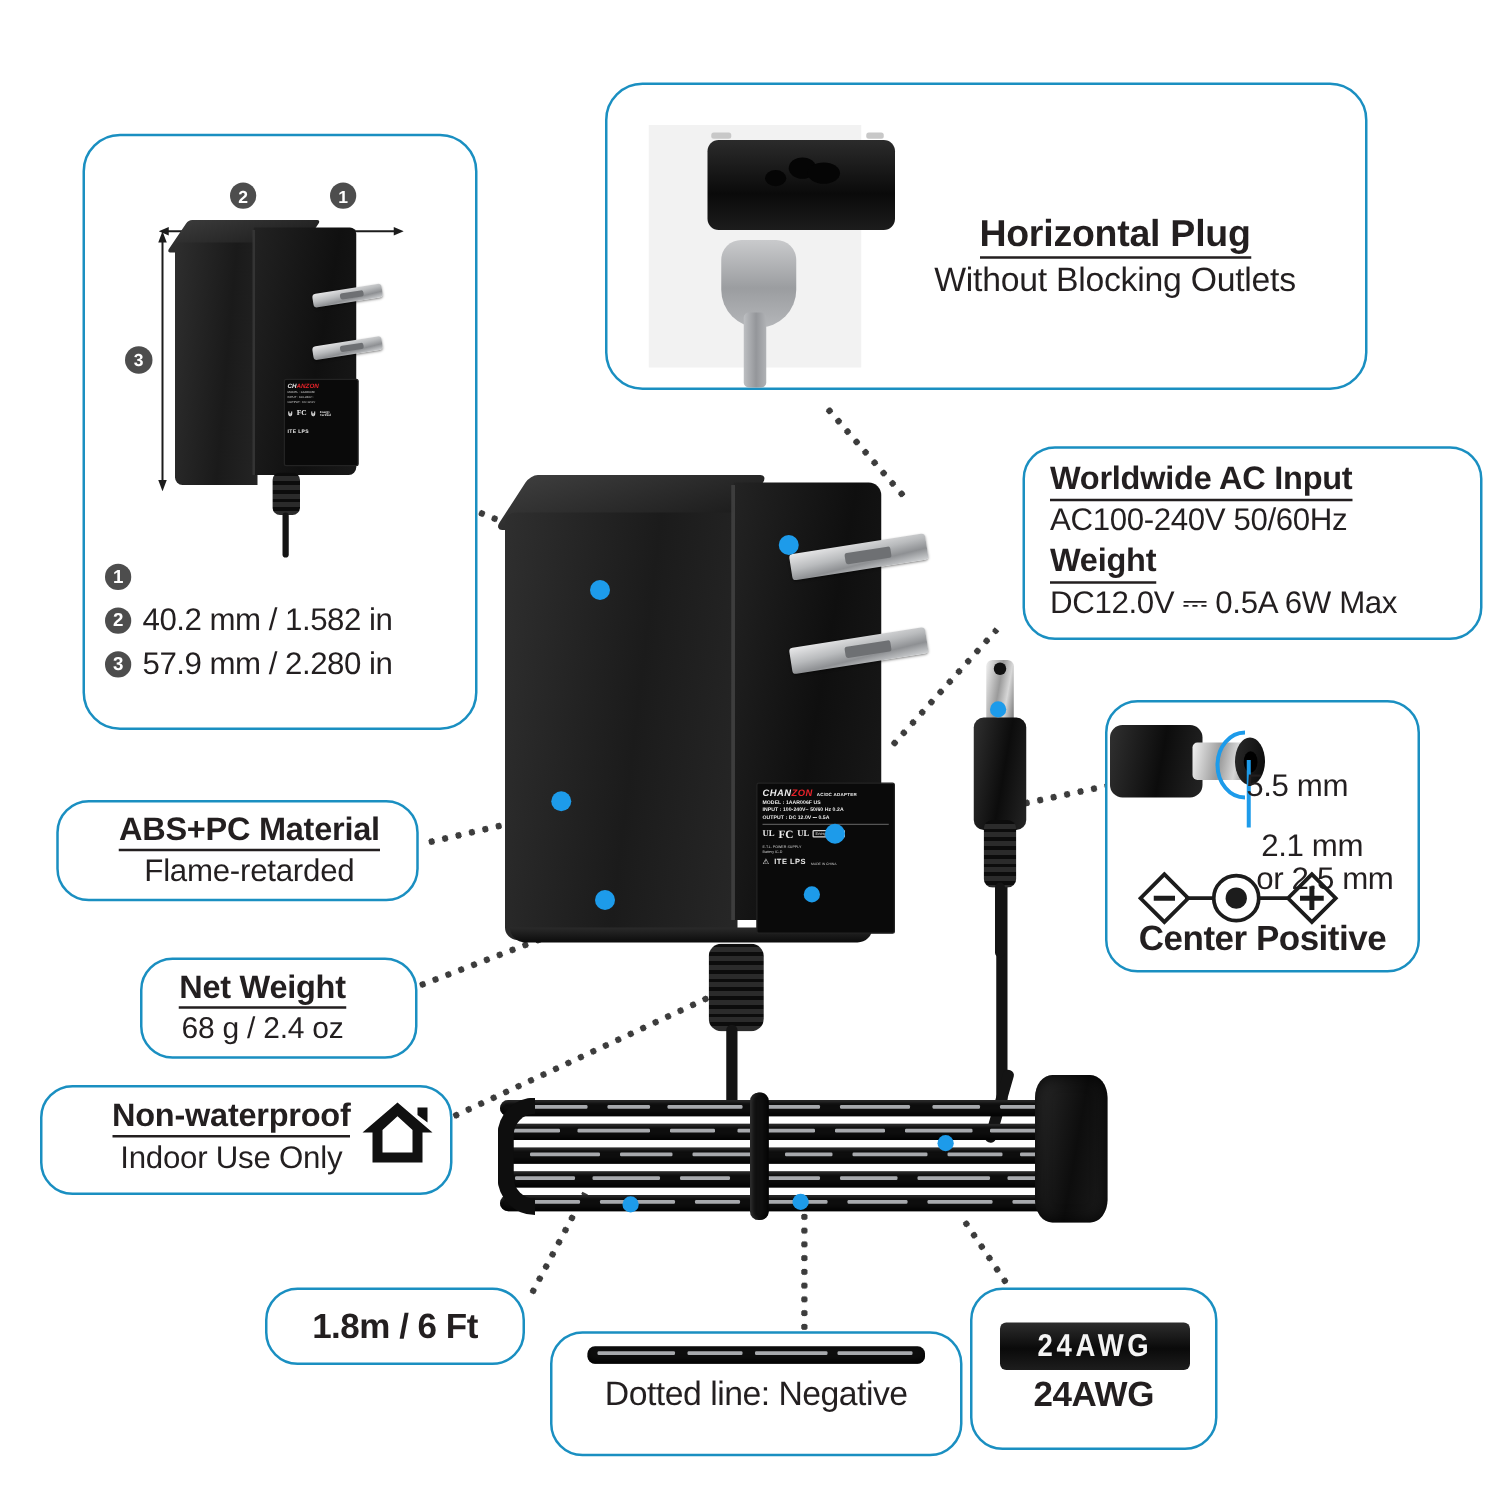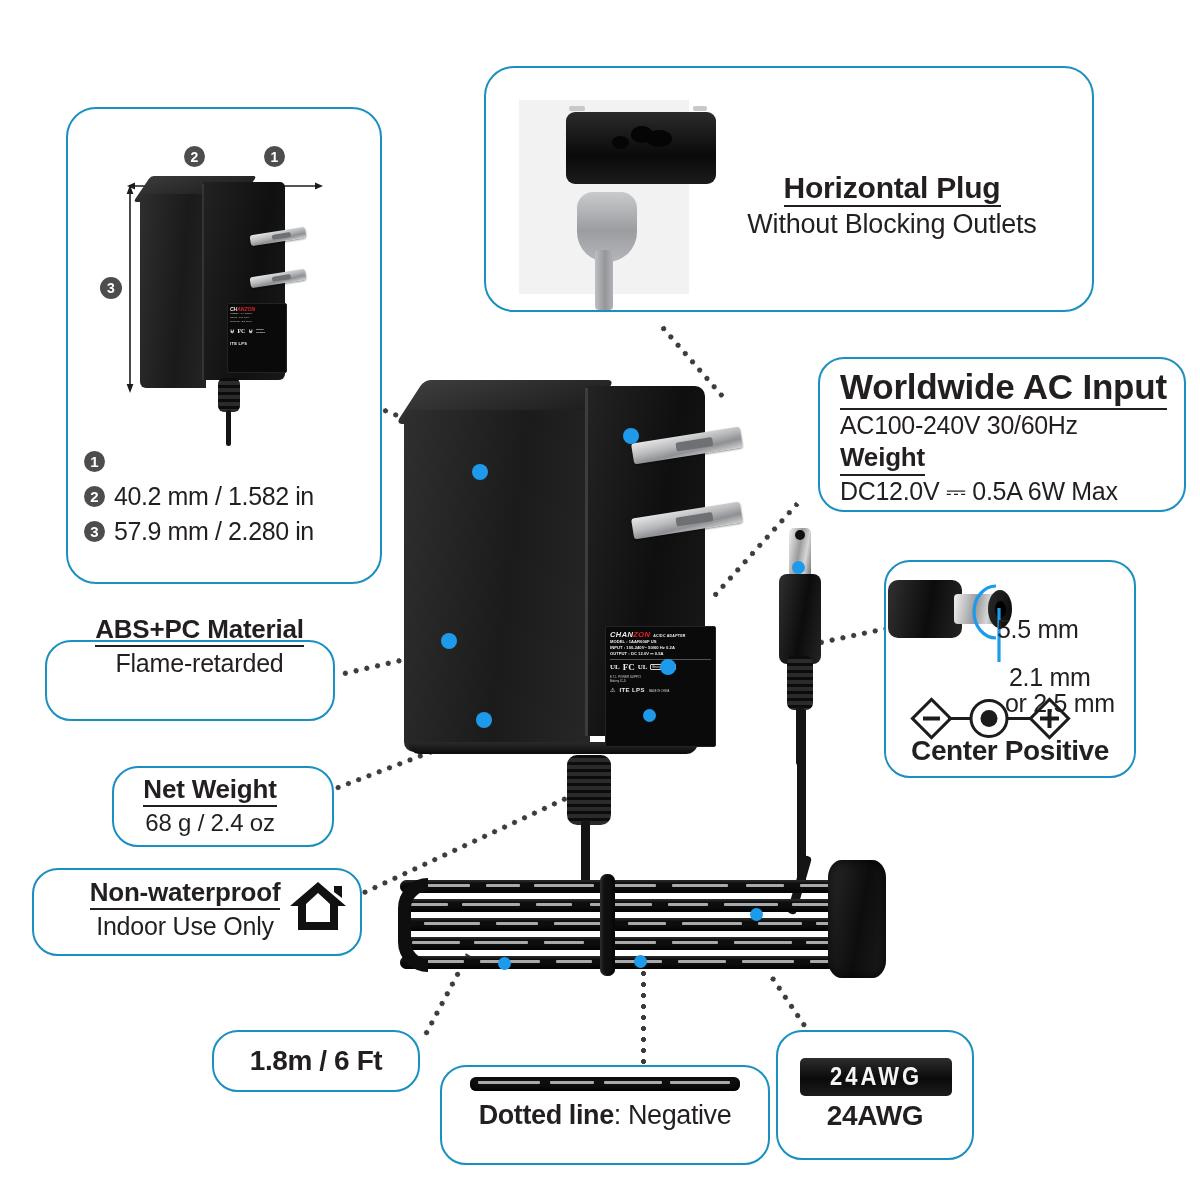--- a/index.html
+++ b/index.html
@@ -201,22 +201,22 @@
     <div style="position:absolute;left:76px;top:150px;width:18px;height:60px;background:linear-gradient(90deg,#bdbfc2,#94969a 55%,#b0b2b5);border-radius:4px;"></div>
   </div>
 
   <div class="txtblock" style="position:absolute;left:712px;top:172px;width:360px;">
     <span class="ttl" style="font-size:30px;">Horizontal Plug</span>
     <span class="sub" style="font-size:27px;">Without Blocking Outlets</span>
   </div>
 
   <div class="bubble sq" style="left:818px;top:357px;width:368px;height:155px;border-radius:26px;"></div>
   <div style="position:absolute;left:840px;top:367px;width:330px;text-align:left;">
-    <div><span class="ttl" style="font-size:35px;">Worldwide AC Input</span></div>
-    <div style="font-size:25px;margin-top:1px;letter-spacing:-.3px;">AC100-240V 30/60Hz</div>
+    <div><span class="ttl" style="font-size:26px;">Worldwide AC Input</span></div>
+    <div style="font-size:25px;margin-top:1px;letter-spacing:-.3px;">AC100-240V 50/60Hz</div>
     <div style="margin-top:2px;"><span class="ttl" style="font-size:26px;">Weight</span></div>
     <div style="font-size:25px;margin-top:1px;letter-spacing:-.3px;">DC12.0V ⎓ 0.5A 6W Max</div>
   </div>
 
   <div class="bubble sq" style="left:884px;top:560px;width:252px;height:218px;border-radius:26px;"></div>
 
   <div style="position:absolute;left:888px;top:570px;width:130px;height:90px;">
     <div class="barrel-body" style="left:0;top:10px;width:74px;height:58px;border-radius:10px;"></div>
     <div class="barrel-metal" style="left:66px;top:24px;width:48px;height:30px;"></div>
     <div style="position:absolute;left:100px;top:20px;width:24px;height:38px;background:linear-gradient(100deg,#2a2a2a,#0a0a0a);border-radius:50%;"></div>
@@ -356,21 +356,21 @@
 
     <div style="position:absolute;left:-2px;top:-2px;width:30px;height:94px;border:13px solid #0e0e0e;border-right:none;border-radius:46px 0 0 46px;box-sizing:border-box;"></div>
     <div style="position:absolute;right:4px;top:-2px;width:30px;height:94px;border:13px solid #0e0e0e;border-left:none;border-radius:0 46px 46px 0;box-sizing:border-box;"></div>
 
     <div class="coiltie" style="left:200px;top:-6px;height:102px;"></div>
   </div>
 
   <div class="ferrite" style="left:828px;top:860px;width:58px;height:118px;"></div>
 
   <div class="bubble" style="left:45px;top:640px;width:290px;height:81px;"></div>
-  <div class="txtblock" style="position:absolute;left:45px;top:616px;width:309px;">
+  <div class="txtblock" style="position:absolute;left:45px;top:650px;width:309px;">
     <span class="ttl" style="font-size:26px;">ABS+PC Material</span>
     <span class="sub" style="font-size:25px;">Flame-retarded</span>
   </div>
 
   <div class="bubble" style="left:112px;top:766px;width:222px;height:81px;"></div>
   <div class="txtblock" style="position:absolute;left:112px;top:776px;width:196px;">
     <span class="ttl" style="font-size:26px;">Net Weight</span>
     <span class="sub" style="font-size:24px;">68 g / 2.4 oz</span>
   </div>
 
@@ -393,21 +393,21 @@
   <div style="position:absolute;left:212px;top:1030px;width:208px;height:62px;display:flex;align-items:center;justify-content:center;font-size:28px;font-weight:bold;letter-spacing:-.4px;">1.8m / 6 Ft</div>
 
   <div class="bubble" style="left:440px;top:1065px;width:330px;height:100px;"></div>
   <div style="position:absolute;left:470px;top:1077px;width:270px;height:14px;background:#0d0d0d;border-radius:6px;overflow:hidden;box-shadow:inset 0 -3px 4px rgba(0,0,0,.8);">
     <div class="dash" style="left:8px;width:62px;"></div>
     <div class="dash" style="left:80px;width:44px;"></div>
     <div class="dash" style="left:134px;width:58px;"></div>
     <div class="dash" style="left:200px;width:60px;"></div>
   </div>
   <div style="position:absolute;left:440px;top:1100px;width:330px;text-align:center;font-size:27px;letter-spacing:-.4px;">
-    <span style="font-weight:bold;">Dotted line</span><span>: Negative</span>
+    <span style="font-weight:normal;">Dotted line</span><span>: Negative</span>
   </div>
 
   <div class="bubble" style="left:776px;top:1030px;width:198px;height:130px;"></div>
   <div style="position:absolute;left:800px;top:1058px;width:152px;height:38px;background:linear-gradient(180deg,#2d2d2d,#0a0a0a 55%,#1d1d1d);border-radius:5px;display:flex;align-items:center;justify-content:center;">
     <span style="color:#f4f4f4;font-size:22px;font-weight:bold;letter-spacing:3px;transform:scaleY(1.15);">24AWG</span>
   </div>
   <div style="position:absolute;left:776px;top:1100px;width:198px;text-align:center;font-size:28px;font-weight:bold;letter-spacing:-.3px;">24AWG</div>
 
   <div class="bdot" style="left:623px;top:428px;"></div>
   <div class="bdot" style="left:472px;top:464px;"></div>

